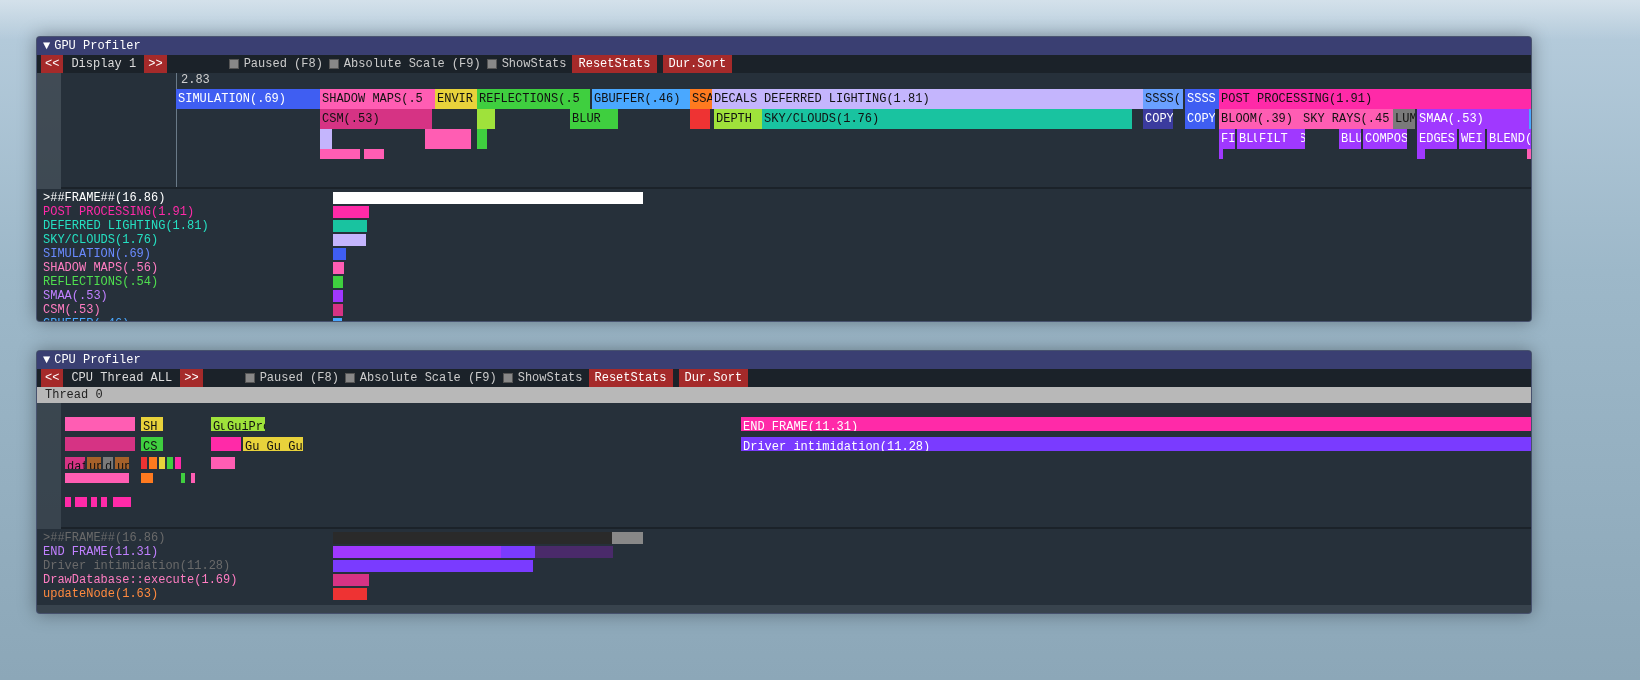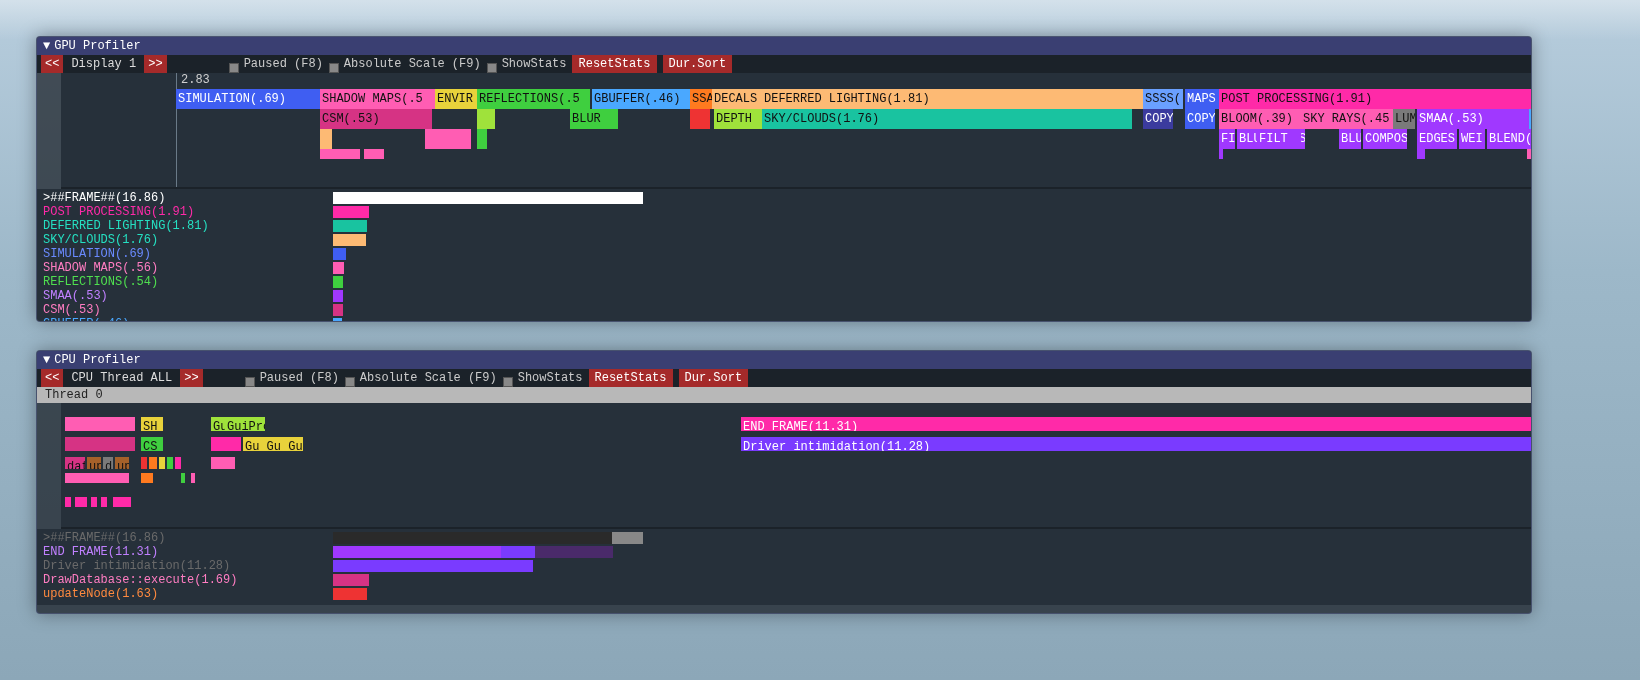--- a/index.html
+++ b/index.html
@@ -40,21 +40,21 @@
   .toolbar {
     height:18px; line-height:18px;
     background:#1b2229;
     display:flex; align-items:center; gap:6px;
     padding:0 4px;
     white-space:nowrap;
   }
   .nav-btn { background:#a52a2a; color:#fff; padding:0 4px; cursor:pointer; font-size:12px; }
   .source-label { color:#ddd; margin:0 2px; }
   .cbx { display:inline-block; width:10px; height:10px; background:#888; border:1px solid #555; margin-right:2px; vertical-align:middle; }
-  .cb-item { color:#ccc; cursor:pointer; display:inline-flex; align-items:flex-end; gap:3px; }
+  .cb-item { color:#ccc; cursor:pointer; display:inline-flex; align-items:center; gap:3px; }
   .act-btn { background:#a52a2a; color:#fff; padding:0 6px; cursor:pointer; }
 
   .flame {
     position:relative;
     background:#26303a;
     margin-left:24px;
   }
   .flame.gpu { height:116px; border-bottom:2px solid #1b2229; }
   .flame.cpu { height:126px; border-bottom:2px solid #1b2229; }
 
@@ -78,21 +78,21 @@
   .stats .line { position:relative; height:14px; line-height:14px; white-space:nowrap; }
   .stats .line .lbar {
     position:absolute; top:1px; height:12px;
     left:290px;
   }
   .stats .line span.txt { display:inline-block; min-width:280px; }
 
   
   .c-white  { background:#ffffff; }
   .c-mag    { background:#ff2aa8; }
-  .c-cyan   { background:#fdba74; }
+  .c-cyan   { background:#c4b5fd; }
   .c-teal   { background:#19c3a0; }
   .c-blue   { background:#3f5ef2; color:#fff; }
   .c-pink   { background:#ff5db3; }
   .c-yel    { background:#e8d23b; }
   .c-orange { background:#ff7a1f; }
   .c-red    { background:#ee3333; }
   .c-green  { background:#3fcf3f; }
   .c-sky    { background:#4aa8ff; }
   .c-pur    { background:#a038ff; color:#fff; }
   .c-vio    { background:#7a3bff; color:#fff; }
@@ -155,21 +155,21 @@
     <div class="row" style="top:16px">
       <div class="bar c-blue lblw" style="left:115px;width:144px">SIMULATION(.69)</div>
       <div class="bar c-pink" style="left:259px;width:130px">SHADOW MAPS(.5</div>
       <div class="bar c-yel" style="left:374px;width:60px">ENVIR</div>
       <div class="bar c-green" style="left:416px;width:113px">REFLECTIONS(.5</div>
       <div class="bar c-sky" style="left:531px;width:98px">GBUFFER(.46)</div>
       <div class="bar c-orange" style="left:629px;width:22px">SSA</div>
       <div class="bar c-cyan" style="left:651px;width:50px">DECALS</div>
       <div class="bar c-cyan" style="left:701px;width:381px">DEFERRED LIGHTING(1.81)</div>
       <div class="bar c-lblue" style="left:1082px;width:40px">SSSS(</div>
-      <div class="bar c-blue lblw" style="left:1124px;width:34px">MAPS</div>
+      <div class="bar c-blue lblw" style="left:1124px;width:34px">SSSS</div>
       <div class="bar c-mag" style="left:1158px;width:330px">POST PROCESSING(1.91)</div>
     </div>
 
     <div class="row" style="top:36px">
       <div class="bar c-dpink" style="left:259px;width:112px">CSM(.53)</div>
       <div class="bar c-lime" style="left:416px;width:18px"></div>
       <div class="bar c-green" style="left:509px;width:48px">BLUR</div>
       <div class="bar c-red" style="left:629px;width:20px"></div>
       <div class="bar c-lime" style="left:653px;width:48px">DEPTH</div>
       <div class="bar c-teal" style="left:701px;width:370px">SKY/CLOUDS(1.76)</div>

